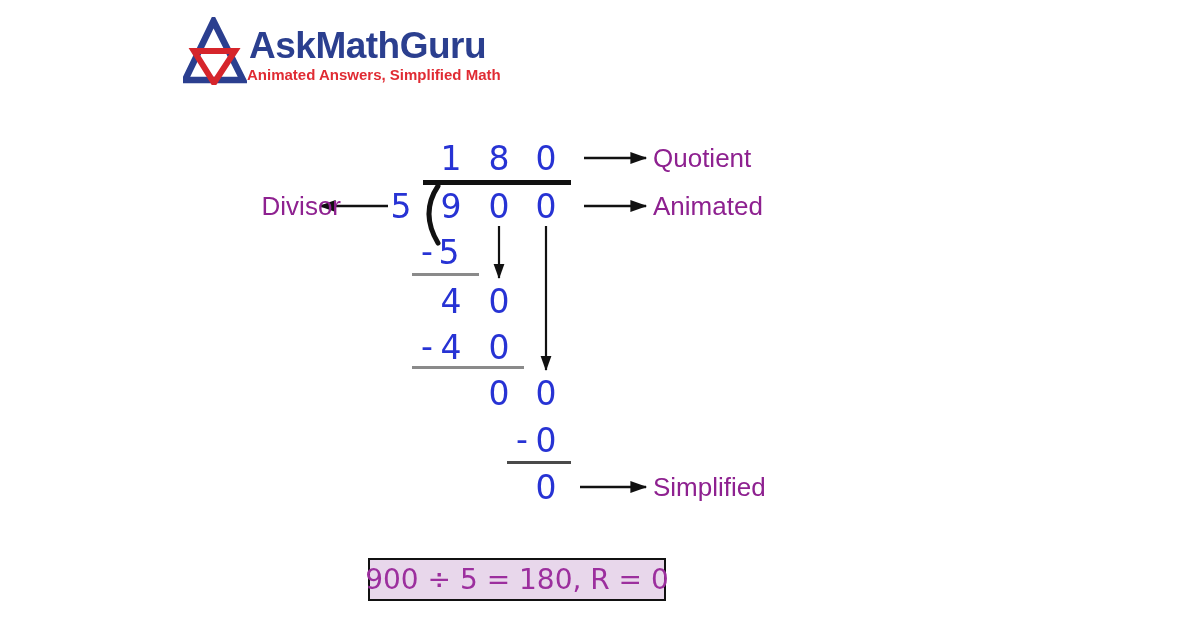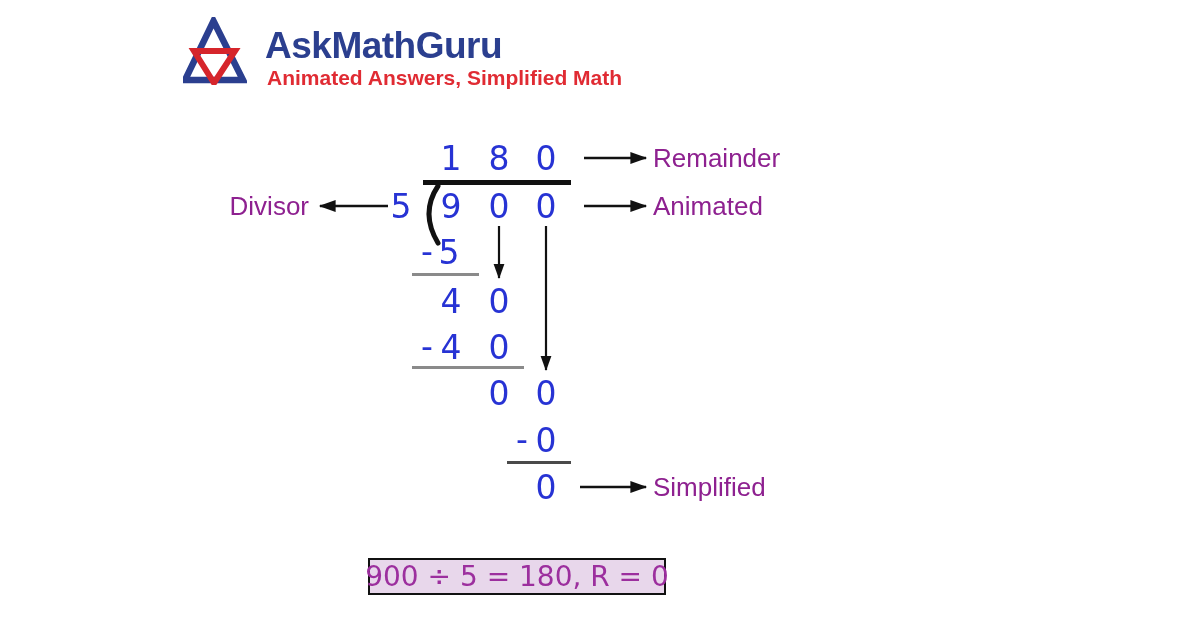--- a/index.html
+++ b/index.html
@@ -13,59 +13,58 @@
   }
 
   
   .logo { position: absolute; left: 183px; top: 17px; }
   .logo-mark { position: absolute; left: 0; top: 0; }
   .logo-title {
     position: absolute; left: 66px; top: 8px;
     font-size: 37px; font-weight: 800; letter-spacing: -0.5px;
     color: #2b3f8f; white-space: nowrap;
     font-family: "Liberation Sans", sans-serif;
-    margin-left: 16px;
   }
   .logo-tagline {
-    position: absolute; left: 84px; top: 49px;
-    font-size: 21px; font-weight: 700;
+    position: absolute; left: 64px; top: 49px;
+    font-size: 15px; font-weight: 700;
     color: #e02b33; white-space: nowrap;
   }
 
   
   .digit, .minus {
     position: absolute;
     transform: translate(-50%, -50%);
     font-size: 33px; font-weight: 400;
     color: #2733d4; white-space: nowrap;
     font-family: "DejaVu Sans", sans-serif;
   }
   .dlabel {
     position: absolute;
     transform: translate(0, -50%);
     font-size: 26px; font-weight: 500;
     color: #8e2190; white-space: nowrap;
   }
-  .dlabel.right-align { transform: translate(-100%, -50%); }
+  .dlabel.right-align { transform: translate(-100%, -50%); margin-left: 32px; }
 
   .hline { position: absolute; }
   .division-bar { left: 423px; top: 180px; width: 148px; height: 4.5px; background: #111; }
   .sub-line-1 { left: 412px; top: 273px; width: 67px; height: 2.5px; background: #8a8a8a; }
   .sub-line-2 { left: 412px; top: 366px; width: 112px; height: 2.5px; background: #8a8a8a; }
   .sub-line-3 { left: 507px; top: 461px; width: 64px; height: 2.5px; background: #4a4a4a; }
 
   .overlay {
     position: absolute; left: 0; top: 0;
     pointer-events: none;
   }
 
   
   .summary-box {
     position: absolute; left: 368px; top: 558px;
-    width: 298px; height: 37px;
+    width: 298px; height: 43px;
     background: #e8d7eb;
     border: 2.5px solid #111;
     box-sizing: border-box;
     display: flex; align-items: center; justify-content: center;
   }
   .summary-text {
     font-size: 28px; font-weight: 500;
     color: #9c2f9e; white-space: nowrap;
     font-family: "DejaVu Sans", sans-serif;
   }
@@ -124,21 +123,21 @@
 
   <span class="digit" style="left:499px; top:393px">0</span>
   <span class="digit" style="left:546px; top:393px">0</span>
 
   <span class="minus" style="left:522px; top:439px">-</span>
   <span class="digit" style="left:546px; top:440px">0</span>
   <div class="hline sub-line-3"></div>
 
   <span class="digit" style="left:546px; top:487px">0</span>
 
-  <span class="dlabel" style="left:653px; top:158px">Remainder</span>
+  <span class="dlabel" style="left:653px; top:158px">Quotient</span>
   <span class="dlabel" style="left:653px; top:206px">Animated</span>
   <span class="dlabel right-align" style="left:309px; top:206px">Divisor</span>
   <span class="dlabel" style="left:653px; top:487px">Simplified</span>
 
   <div class="summary-box">
     <span class="summary-text">900 ÷ 5 = 180, R = 0</span>
   </div>
 
 </div>
 

